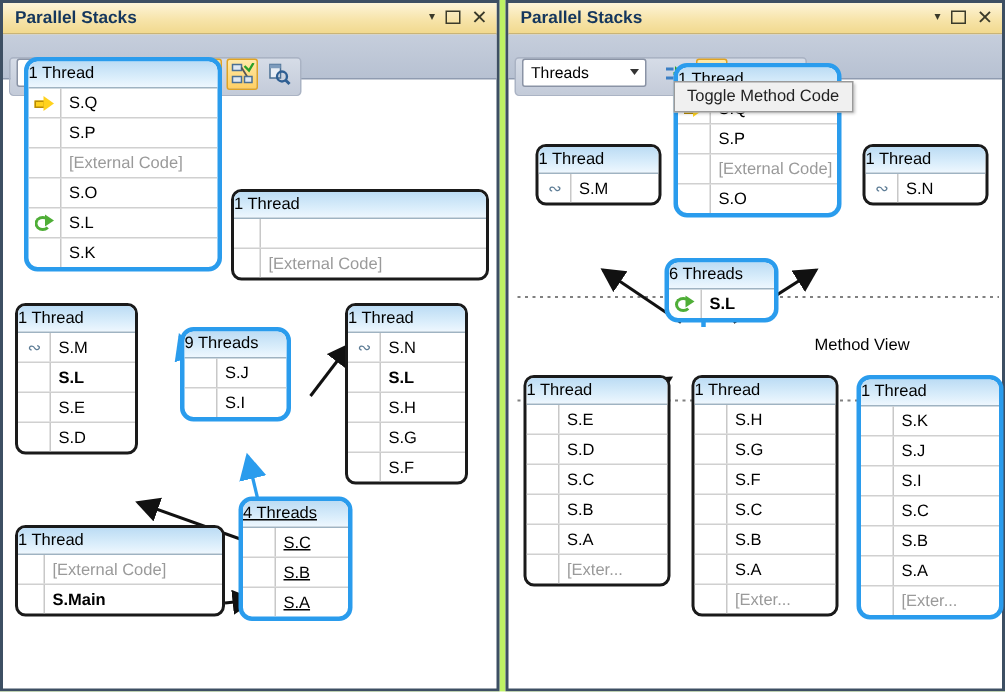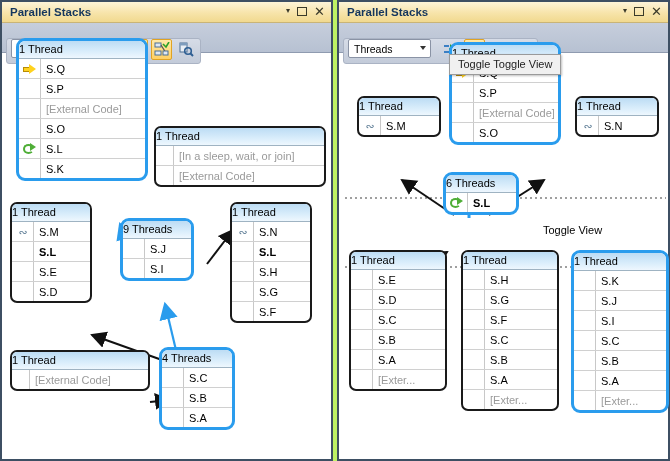--- a/index.html
+++ b/index.html
@@ -188,21 +188,20 @@
           </div>
           <div class="brow">
             <div class="gut"></div>
             <div class="btxt">S.K</div>
           </div>
         </div>
         <div class="box narrow" style="left: 152px; top: 124px; width: 172px;">
           <div class="bhead">1 Thread</div>
           <div class="brow">
             <div class="gut"></div>
-            <div class="btxt ext">[In a sleep, wait, or join]</div>
           </div>
           <div class="brow">
             <div class="gut"></div>
             <div class="btxt ext">[External Code]</div>
           </div>
         </div>
         <div class="box" style="left: 8px; top: 200px; width: 82px;">
           <div class="bhead">1 Thread</div>
           <div class="brow">
             <div class="gut">
@@ -252,40 +251,44 @@
           </div>
           <div class="brow">
             <div class="gut"></div>
             <div class="btxt">S.G</div>
           </div>
           <div class="brow">
             <div class="gut"></div>
             <div class="btxt">S.F</div>
           </div>
         </div>
-        <div class="box sel" style="left: 157px; top: 345px; width: 76px;">
+        <div class="box sel" style="left: 157px; top: 329px; width: 76px; text-decoration: underline;">
           <div class="bhead">4 Threads</div>
           <div class="brow">
             <div class="gut"></div>
             <div class="btxt">S.C</div>
           </div>
           <div class="brow">
             <div class="gut"></div>
             <div class="btxt">S.B</div>
           </div>
           <div class="brow">
             <div class="gut"></div>
             <div class="btxt">S.A</div>
           </div>
         </div>
         <div class="box narrow" style="left: 8px; top: 348px; width: 140px;">
           <div class="bhead">1 Thread</div>
           <div class="brow">
             <div class="gut"></div>
             <div class="btxt ext">[External Code]</div>
+          </div>
+          <div class="brow">
+            <div class="gut"></div>
+            <div class="btxt bold">S.Main</div>
           </div>
         </div>
       </div>
   </div>
 
   <div class="panel right">
 
     <div class="titlebar">
       <div class="title-text">Parallel Stacks</div>
       <div class="title-btns">
@@ -496,18 +499,18 @@
             <div class="gut"></div>
             <div class="btxt">S.A</div>
           </div>
           <div class="brow">
             <div class="gut"></div>
             <div class="btxt ext">[Exter...</div>
           </div>
         </div>
       </div>
 
-    <div class="mvlabel" style="left:204px;top:222px;">Toggle View</div>
-
-    <div class="tooltip" style="left:110px;top:52px;">Toggle Toggle View</div>
+    <div class="mvlabel" style="left:204px;top:222px;">Method View</div>
+
+    <div class="tooltip" style="left:110px;top:52px;">Toggle Method Code</div>
   </div>
 
 </div>
 
 </body></html>

